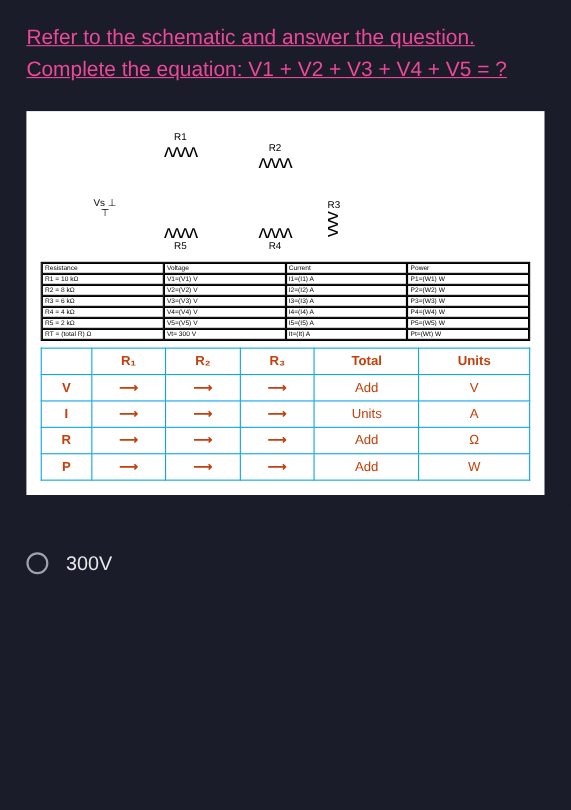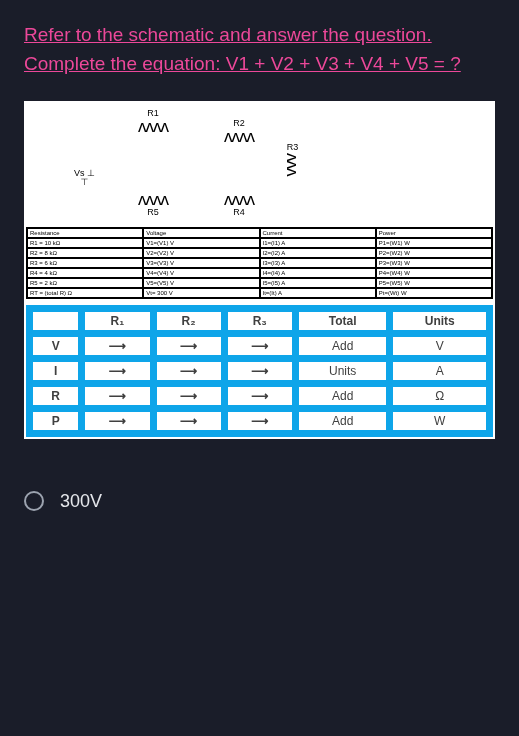--- a/index.html
+++ b/index.html
@@ -14,21 +14,21 @@
     }
     .question {
       font-size: 19px;
       line-height: 1.55;
       color: #ec4899;
       margin-bottom: 22px;
       text-decoration: underline;
     }
     .schematic-block {
       background: #fff;
-      padding: 2px;
+      padding: 13px;
       margin-bottom: 52px;
     }
     .circuit {
       position: relative;
       height: 120px;
       width: 100%;
     }
     .ccomp {
       position: absolute;
       font-size: 9px;
@@ -50,25 +50,25 @@
       border: 1px solid #000;
       margin-top: 4px;
     }
     .mini-grid div { border: 0.5px solid #000; padding: 1px 2px; white-space: nowrap; overflow: hidden; }
     .summary-table {
       width: 100%;
       border-collapse: collapse;
       margin-top: 6px;
     }
     .summary-table th, .summary-table td {
-      border: 7px solid #0ea5e9;
+      border: 1px solid #0ea5e9;
       text-align: center;
       padding: 2px 4px;
       font-size: 12px;
-      color: #404040;
+      color: #c2410c;
       height: 24px;
     }
     .summary-table th { font-weight: bold; }
     .arrow { color: #d00; font-size: 16px; font-weight: bold; }
     .options { display: flex; flex-direction: column; gap: 34px; }
     .option {
       display: flex;
       align-items: center;
       gap: 16px;
       cursor: pointer;
@@ -95,21 +95,21 @@
   </style>
 </head>
 <body>
 
 <div class="question">Refer to the schematic and answer the question. Complete the equation: V1 + V2 + V3 + V4 + V5 = ?</div>
 
 <div class="schematic-block">
   <div class="circuit">
     <div class="ccomp" style="left:112px;top:6px;"><span>R1</span><span class="zig">ʌʌʌʌ</span></div>
     <div class="ccomp" style="left:198px;top:16px;"><span>R2</span><span class="zig">ʌʌʌʌ</span></div>
-    <div class="ccomp" style="left:258px;top:40px;"><span>R3</span><span class="zig v">ʌʌʌ</span></div>
+    <div class="ccomp" style="left:258px;top:68px;"><span>R3</span><span class="zig v">ʌʌʌ</span></div>
     <div class="ccomp" style="left:198px;top:88px;"><span class="zig">ʌʌʌʌ</span><span>R4</span></div>
     <div class="ccomp" style="left:112px;top:88px;"><span class="zig">ʌʌʌʌ</span><span>R5</span></div>
     <div class="ccomp" style="left:48px;top:66px;"><span>Vs</span> ⊥<br>⊤</div>
   </div>
 
   <div class="mini-grid" id="mini-grid">
       <div>Resistance</div>
       <div>Voltage</div>
       <div>Current</div>
       <div>Power</div>

